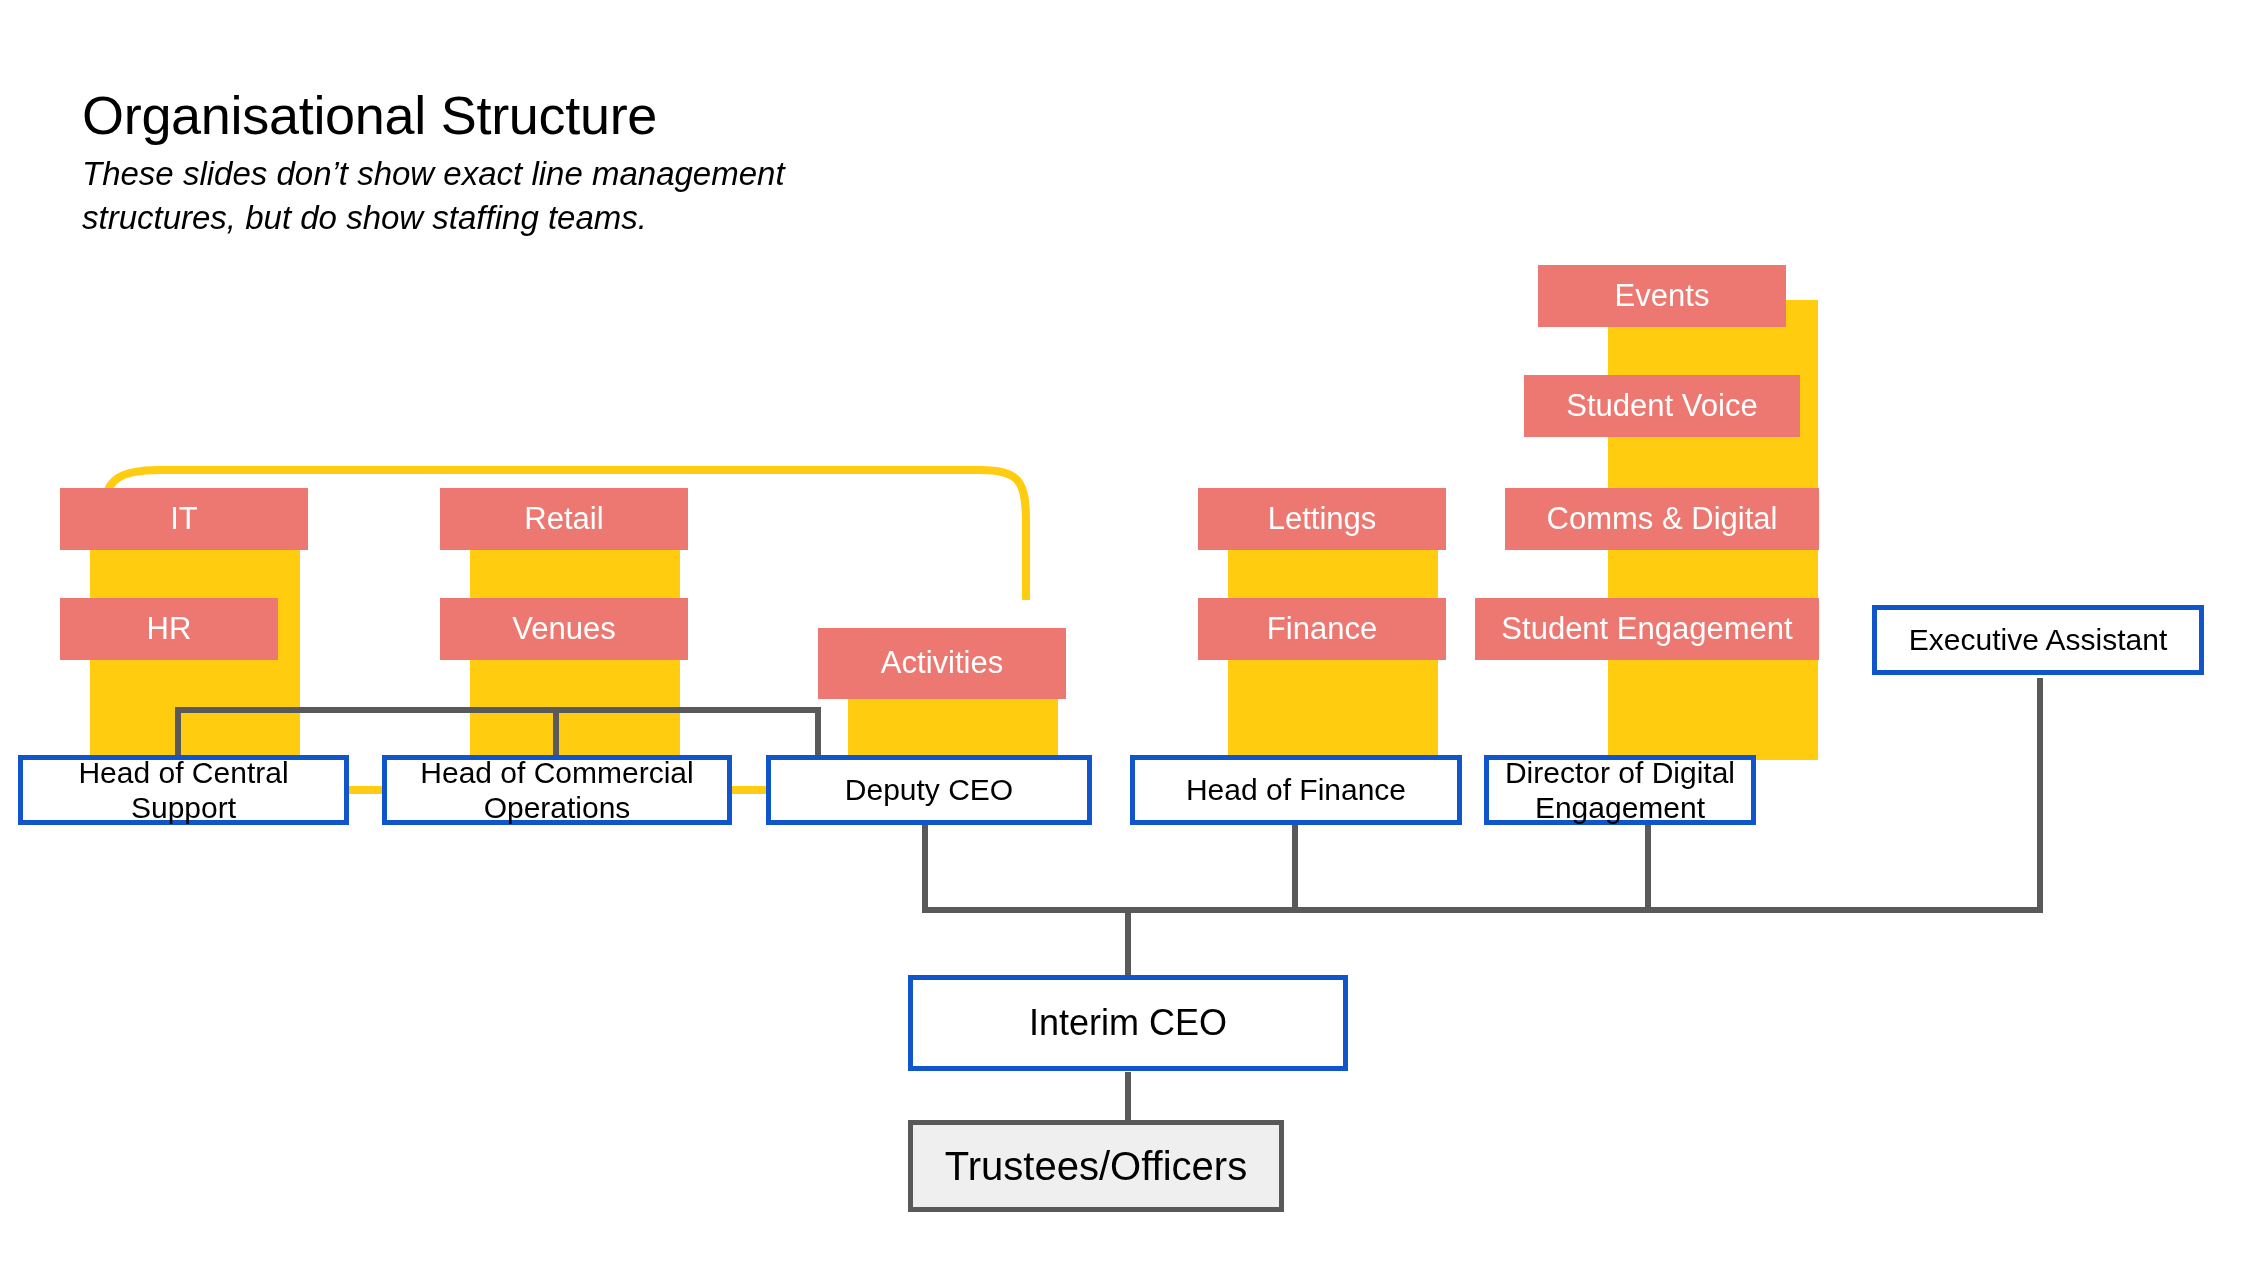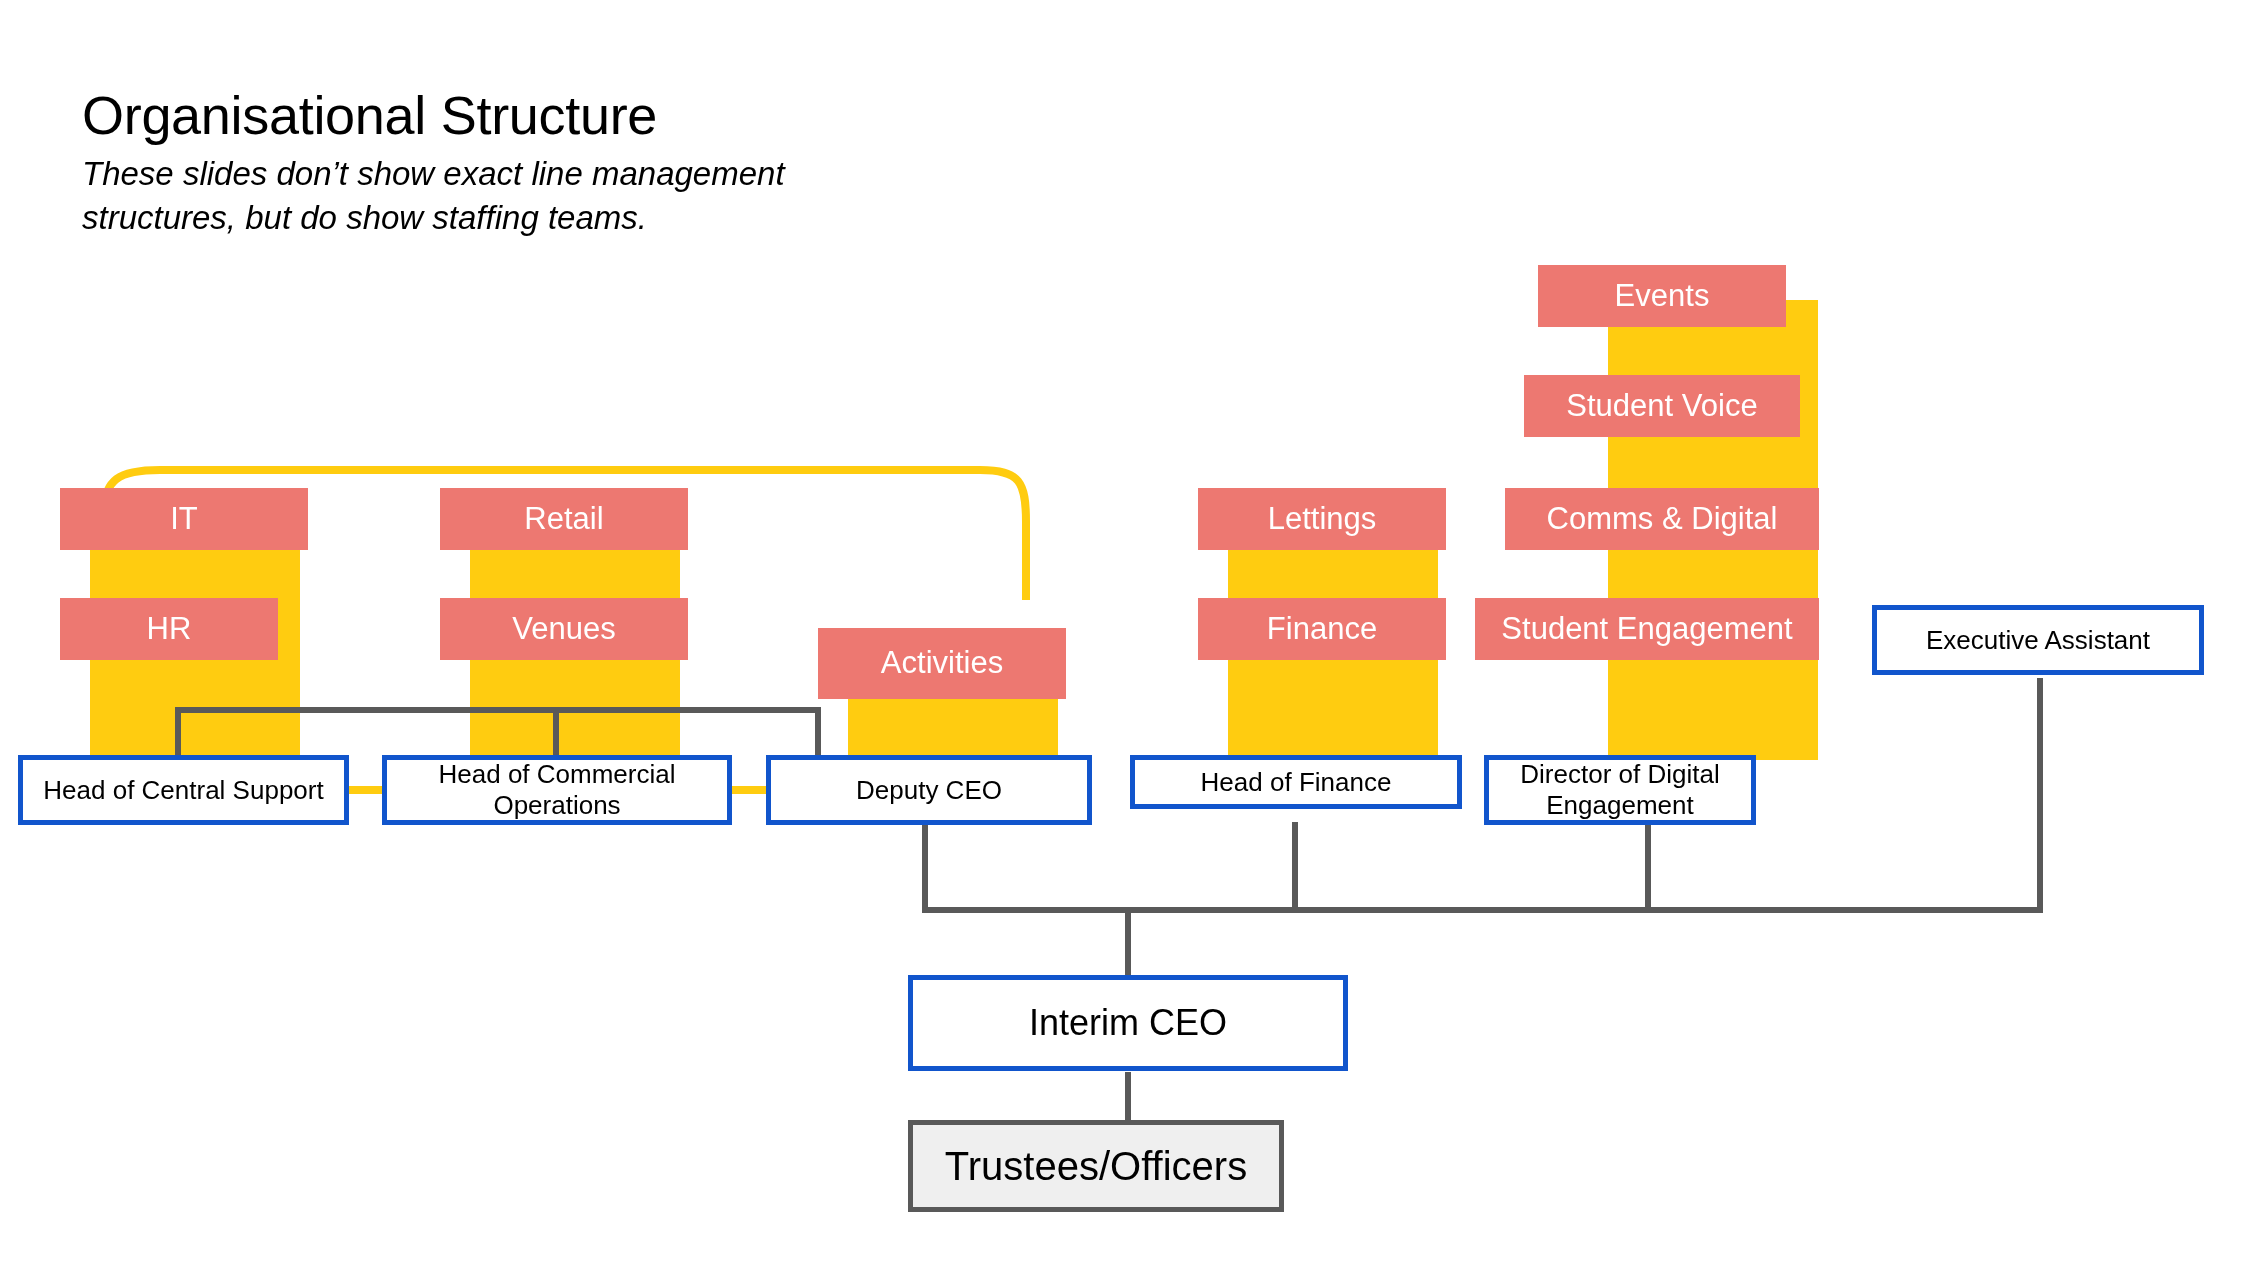--- a/index.html
+++ b/index.html
@@ -74,21 +74,21 @@
   
   .role {
     position: absolute;
     background: #ffffff;
     border: 5px solid #1155CC;
     box-sizing: border-box;
     color: #000000;
     display: flex;
     align-items: center;
     justify-content: center;
-    font-size: 26px;
+    font-size: 30px;
     line-height: 1.18;
     text-align: center;
     padding: 0 8px;
   }
   .role.big {
     font-size: 36px;
   }
 
   
   .greybox {
@@ -185,21 +185,21 @@
   </div>
 
   <div class="role" style="left:382px; top:755px; width:350px; height:70px;">
     <span>Head of Commercial Operations</span>
   </div>
 
   <div class="role" style="left:766px; top:755px; width:326px; height:70px;">
     <span>Deputy CEO</span>
   </div>
 
-  <div class="role" style="left:1130px; top:755px; width:332px; height:54px;">
+  <div class="role" style="left:1130px; top:755px; width:332px; height:70px;">
     <span>Head of Finance</span>
   </div>
 
   <div class="role" style="left:1484px; top:755px; width:272px; height:70px;justify-content:flex-end;">
     <span>Director of Digital Engagement</span>
   </div>
 
   <div class="role" style="left:1872px; top:605px; width:332px; height:70px;">
     <span>Executive Assistant</span>
   </div>

